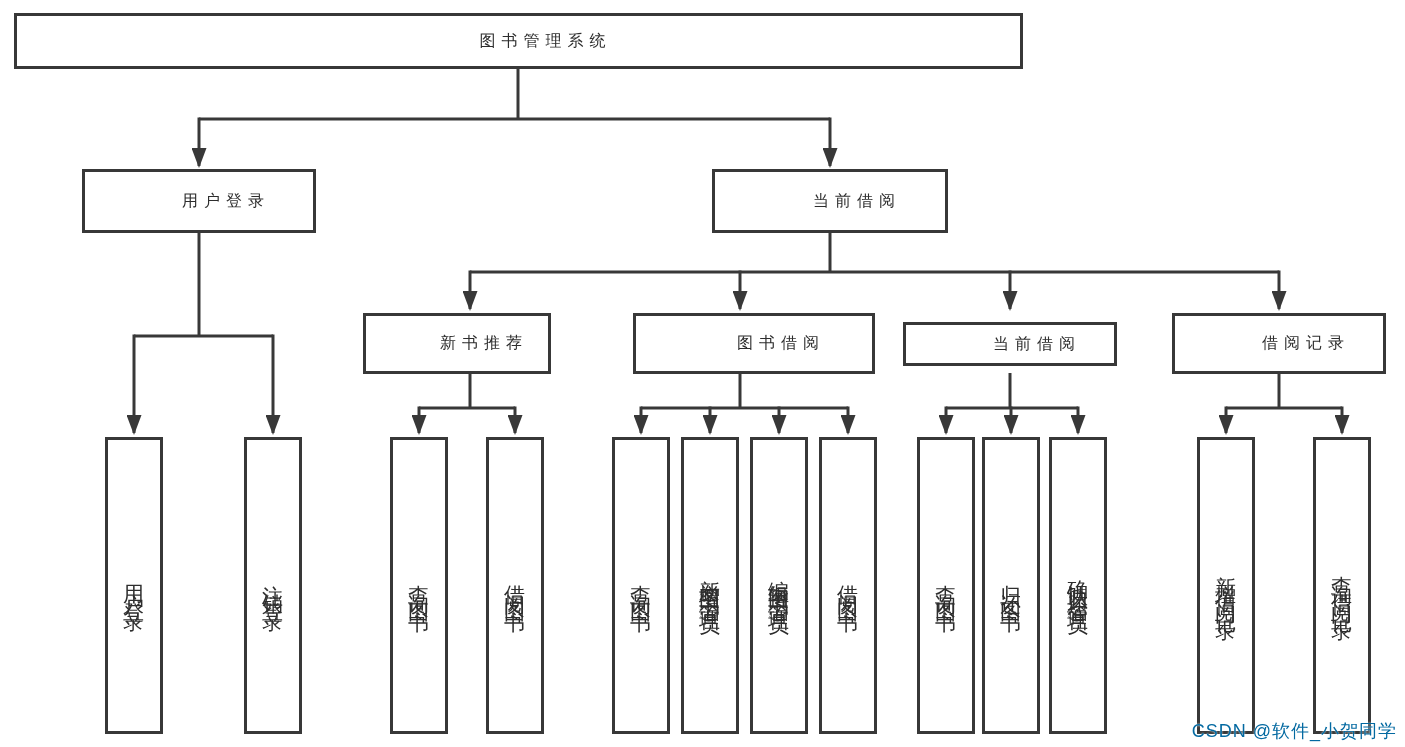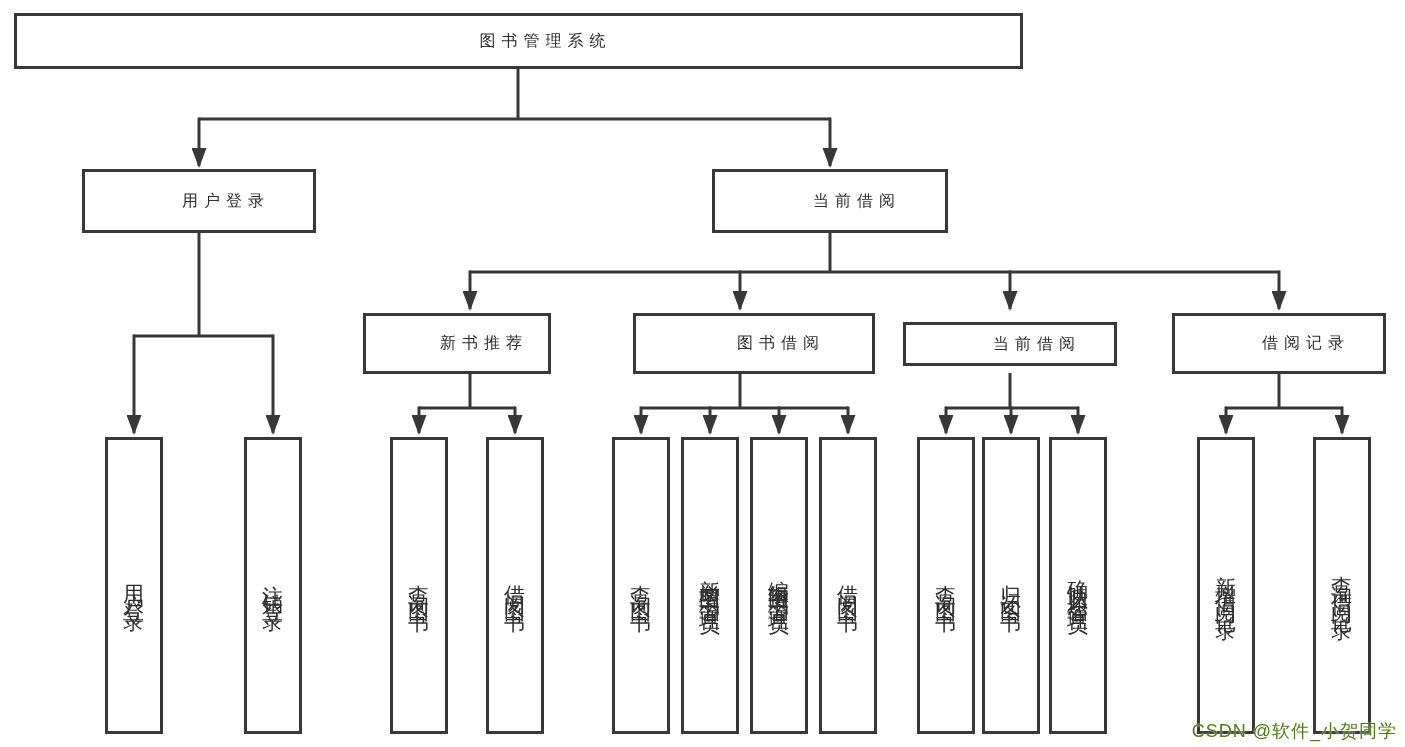--- a/index.html
+++ b/index.html
@@ -40,21 +40,21 @@
     letter-spacing: 9px;
     white-space: nowrap;
   }
   .vbox .vtext.long { letter-spacing: 5px; }
   .watermark {
     position: absolute;
     right: 8px;
     bottom: 4px;
     font-size: 18px;
     letter-spacing: 1px;
-    color: #4d7c0f;
+    color: #0369a1;
     text-shadow: 0 0 2px #ffffff;
     white-space: nowrap;
   }
 </style>
 </head>
 <body>
 
 <div class="canvas">
 
   <svg class="wires" viewBox="0 0 1405 747">

